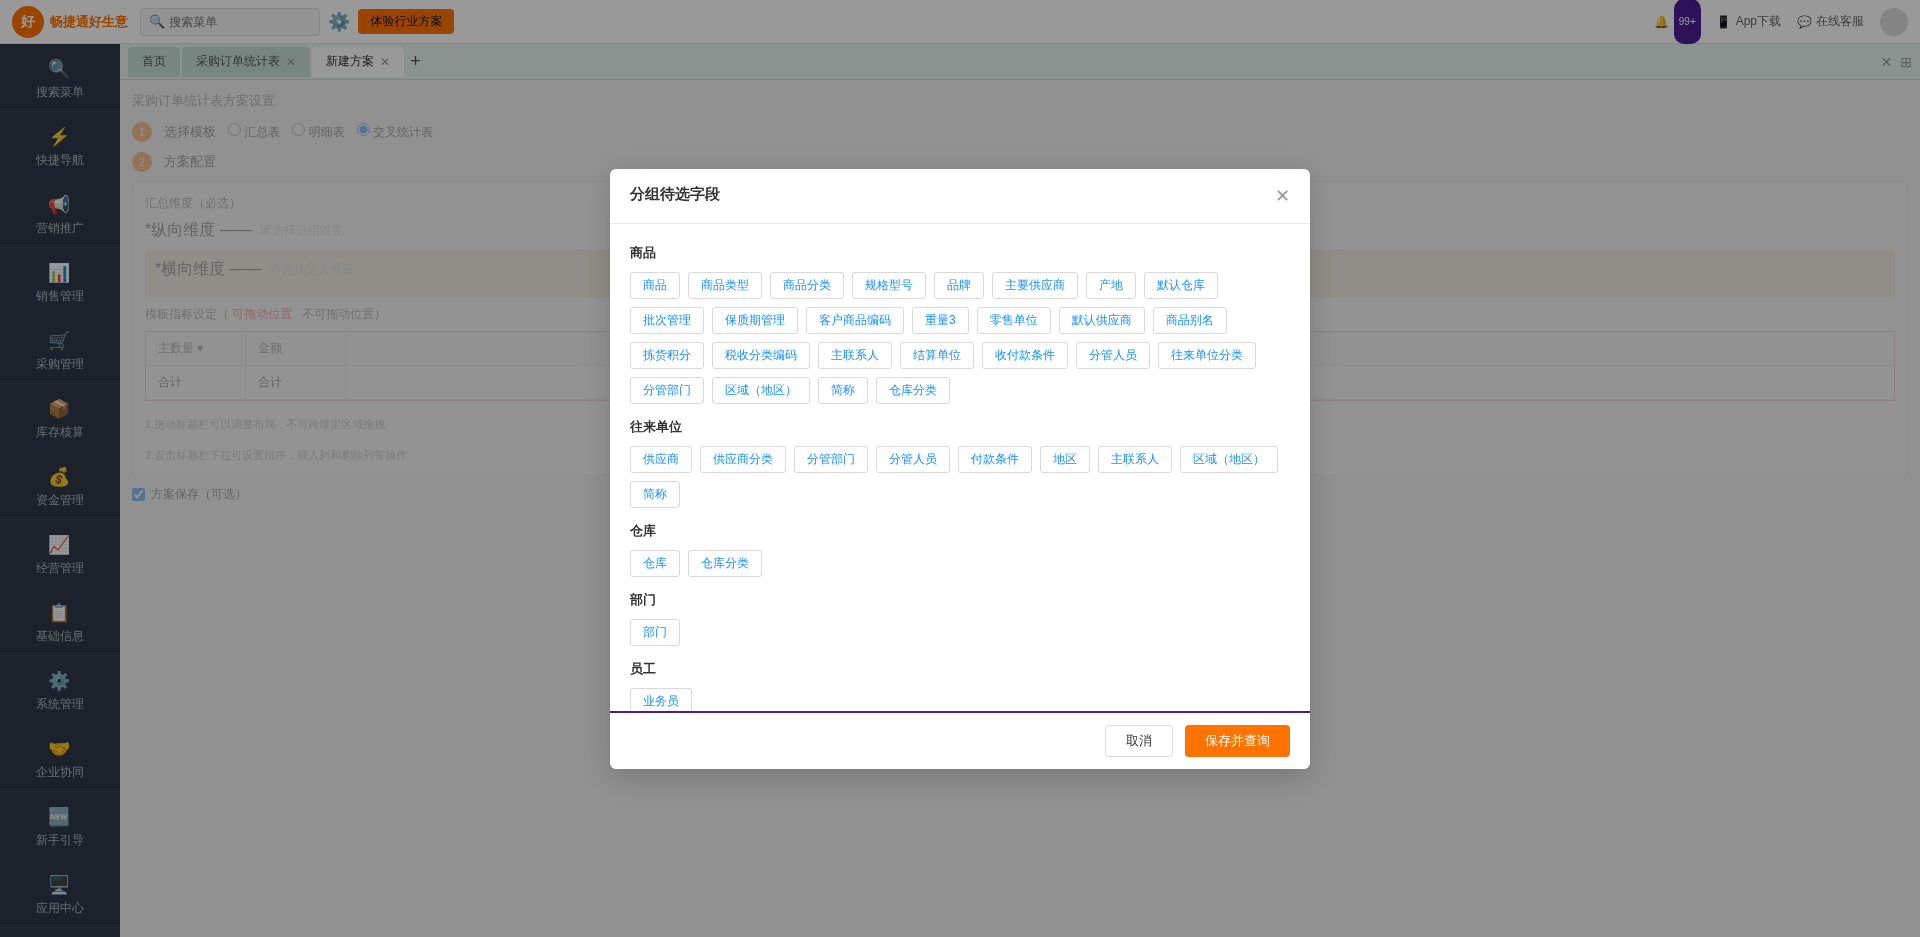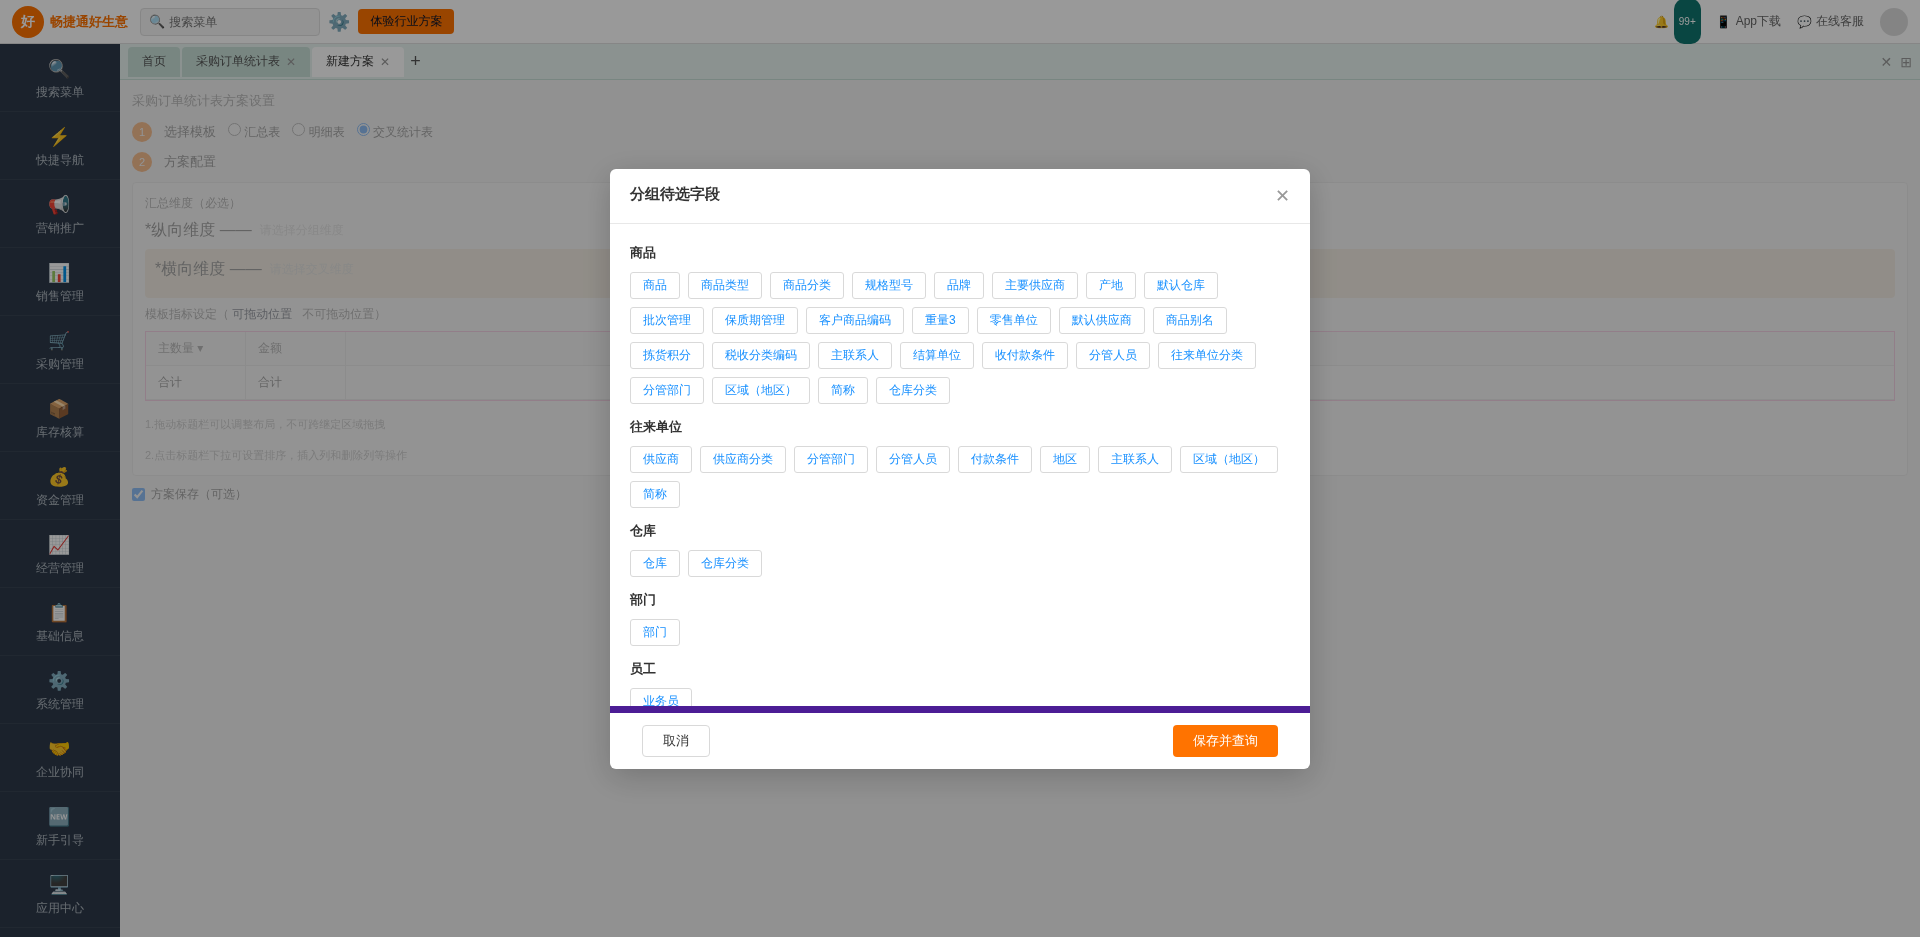--- a/index.html
+++ b/index.html
@@ -8,21 +8,21 @@
     
     .top-bar { display: flex; align-items: center; height: 44px; background: #fff; border-bottom: 1px solid #e0e0e0; padding: 0 12px; gap: 8px; position: fixed; top: 0; left: 0; right: 0; z-index: 100; }
     .logo { display: flex; align-items: center; gap: 6px; width: 120px; }
     .logo-icon { width: 32px; height: 32px; background: #ff7300; border-radius: 50%; display: flex; align-items: center; justify-content: center; color: #fff; font-weight: bold; font-size: 14px; }
     .logo-text { color: #ff7300; font-size: 13px; font-weight: bold; }
     .top-search { display: flex; align-items: center; background: #f5f5f5; border: 1px solid #e0e0e0; border-radius: 4px; padding: 0 8px; height: 28px; gap: 4px; flex: 0 0 180px; }
     .top-search input { border: none; background: transparent; outline: none; font-size: 12px; width: 120px; }
     .top-btn { background: #ff7300; color: #0f172a; border: none; border-radius: 4px; padding: 4px 12px; font-size: 12px; cursor: pointer; }
     .top-right { margin-left: auto; display: flex; align-items: center; gap: 16px; font-size: 12px; color: #666; }
     .top-right-item { display: flex; align-items: center; gap: 4px; cursor: pointer; }
-    .badge { background: #0f766e; color: #fff; border-radius: 10px; padding: 17px 5px; font-size: 10px; }
+    .badge { background: #4c1d95; color: #fff; border-radius: 10px; padding: 17px 5px; font-size: 10px; }
     .avatar { width: 28px; height: 28px; background: #ddd; border-radius: 50%; }
 
     
     .sidebar { position: fixed; top: 44px; left: 0; width: 120px; bottom: 0; background: #2d3a4a; display: flex; flex-direction: column; z-index: 99; overflow-y: auto; }
     .sidebar-item { display: flex; flex-direction: column; align-items: center; padding: 14px 0 10px; cursor: pointer; color: #adb5bd; font-size: 12px; gap: 4px; border-bottom: 1px solid rgba(255,255,255,0.05); }
     .sidebar-icon { font-size: 18px; }
 
     
     .tab-bar { position: fixed; top: 44px; left: 120px; right: 0; height: 36px; background: #e8f4f0; display: flex; align-items: center; padding: 0 8px; gap: 2px; z-index: 98; border-bottom: 1px solid #c8e0d8; }
     .tab { display: flex; align-items: center; gap: 6px; padding: 6px 14px; border-radius: 4px 4px 0 0; font-size: 12px; cursor: pointer; background: #c8e0d8; color: #555; height: 30px; }
@@ -34,21 +34,21 @@
     .main { position: fixed; top: 80px; left: 120px; right: 0; bottom: 0; background: #f5f5f5; padding: 12px; overflow: auto; }
     .page-title { font-size: 13px; color: #666; margin-bottom: 12px; }
 
     
     .modal-overlay { position: fixed; top: 0; left: 0; right: 0; bottom: 0; background: rgba(0,0,0,0.4); z-index: 200; display: flex; align-items: center; justify-content: center; }
     .modal { background: #fff; border-radius: 6px; width: 700px; max-height: 600px; display: flex; flex-direction: column; box-shadow: 0 8px 32px rgba(0,0,0,0.2); }
     .modal-header { display: flex; justify-content: space-between; padding: 16px 20px; border-bottom: 1px solid #e8e8e8; }
     .modal-title { font-size: 15px; font-weight: bold; color: #333; }
     .modal-close { font-size: 18px; cursor: pointer; color: #999; }
     .modal-body { overflow-y: auto; padding: 16px 20px; flex: 1; }
-    .modal-footer { display: flex; justify-content: space-between; gap: 12px; padding: 12px 32px; border-top: 7px solid #4c1d95; }
+    .modal-footer { display: flex; justify-content: flex-end; gap: 12px; padding: 12px 20px; border-top: 2px solid #4c1d95; }
     .btn-cancel { padding: 6px 20px; border: 1px solid #d9d9d9; border-radius: 4px; background: #fff; color: #333; font-size: 13px; cursor: pointer; }
     .btn-confirm { padding: 6px 20px; border: none; border-radius: 4px; background: #ff7300; color: #fff; font-size: 13px; cursor: pointer; }
 
     
     .section-title { font-size: 13px; font-weight: bold; color: #333; margin-bottom: 10px; margin-top: 4px; }
     .tag-group { display: flex; flex-wrap: wrap; gap: 8px; margin-bottom: 14px; }
     .tag { border: 1px solid #d9d9d9; border-radius: 3px; padding: 4px 12px; font-size: 12px; color: #1890ff; cursor: pointer; background: #fff; white-space: nowrap; }
 
     
     .modal-body::-webkit-scrollbar { width: 6px; }
@@ -210,21 +210,21 @@
     <div class="field-row">
       <span class="field-value">*纵向维度 ——</span>
       <span style="color:#ccc;font-size:12px;">请选择分组维度</span>
     </div>
     <div style="background:#f5e6d0;padding:10px;border-radius:4px;margin:8px 0;">
       <div class="field-row">
         <span class="field-value">*横向维度 ——</span>
         <span style="color:#ccc;font-size:12px;">请选择交叉维度</span>
       </div>
     </div>
-    <div style="font-size:12px;color:#666;margin-bottom:8px;">模板指标设定（ <span style="color:#0f172a;">可拖动位置</span> &nbsp; 不可拖动位置）</div>
+    <div style="font-size:12px;color:#666;margin-bottom:8px;">模板指标设定（ <span style="color:#ef4444;">可拖动位置</span> &nbsp; 不可拖动位置）</div>
     <div class="table-area">
       <div class="table-header">
         <div class="table-col">主数量 ▾</div>
         <div class="table-col">金额</div>
       </div>
       <div class="table-row-data">
         <div class="table-cell">合计</div>
         <div class="table-cell">合计</div>
       </div>
     </div>

